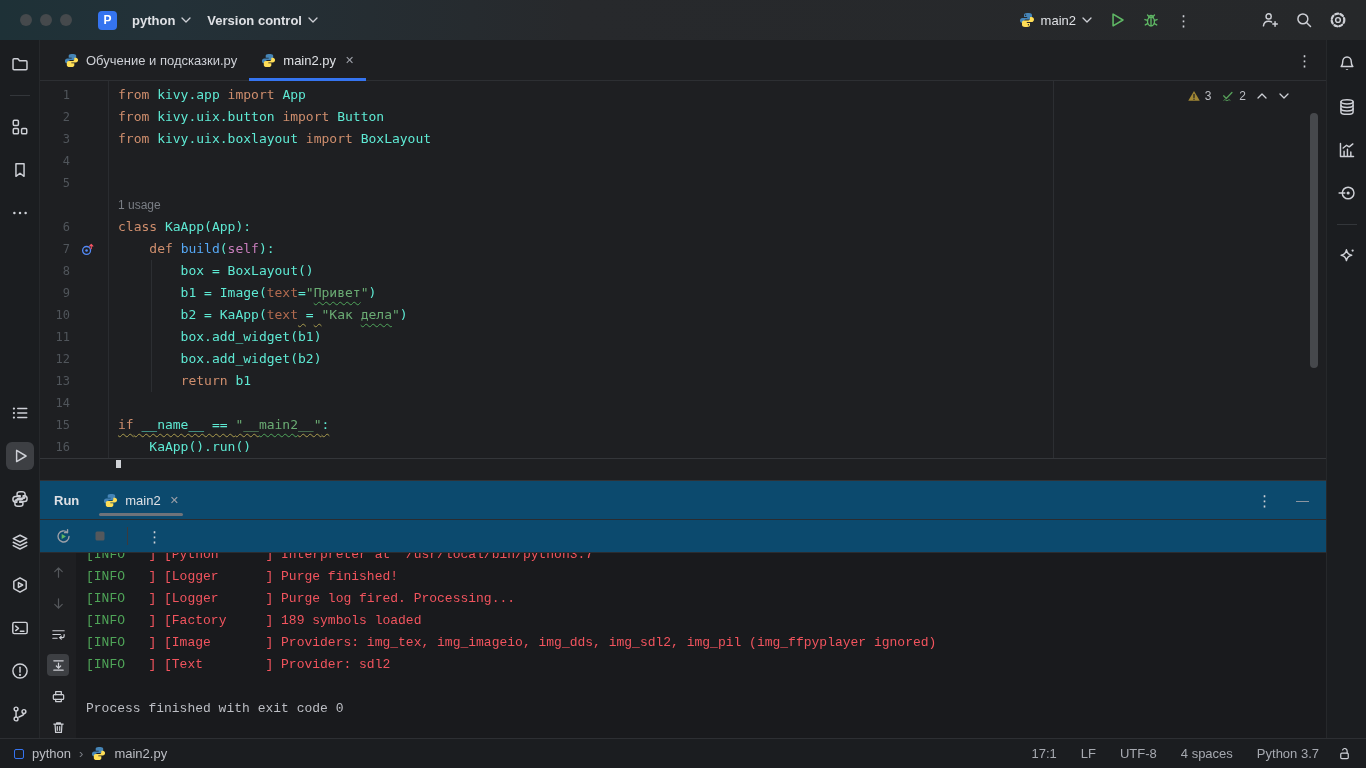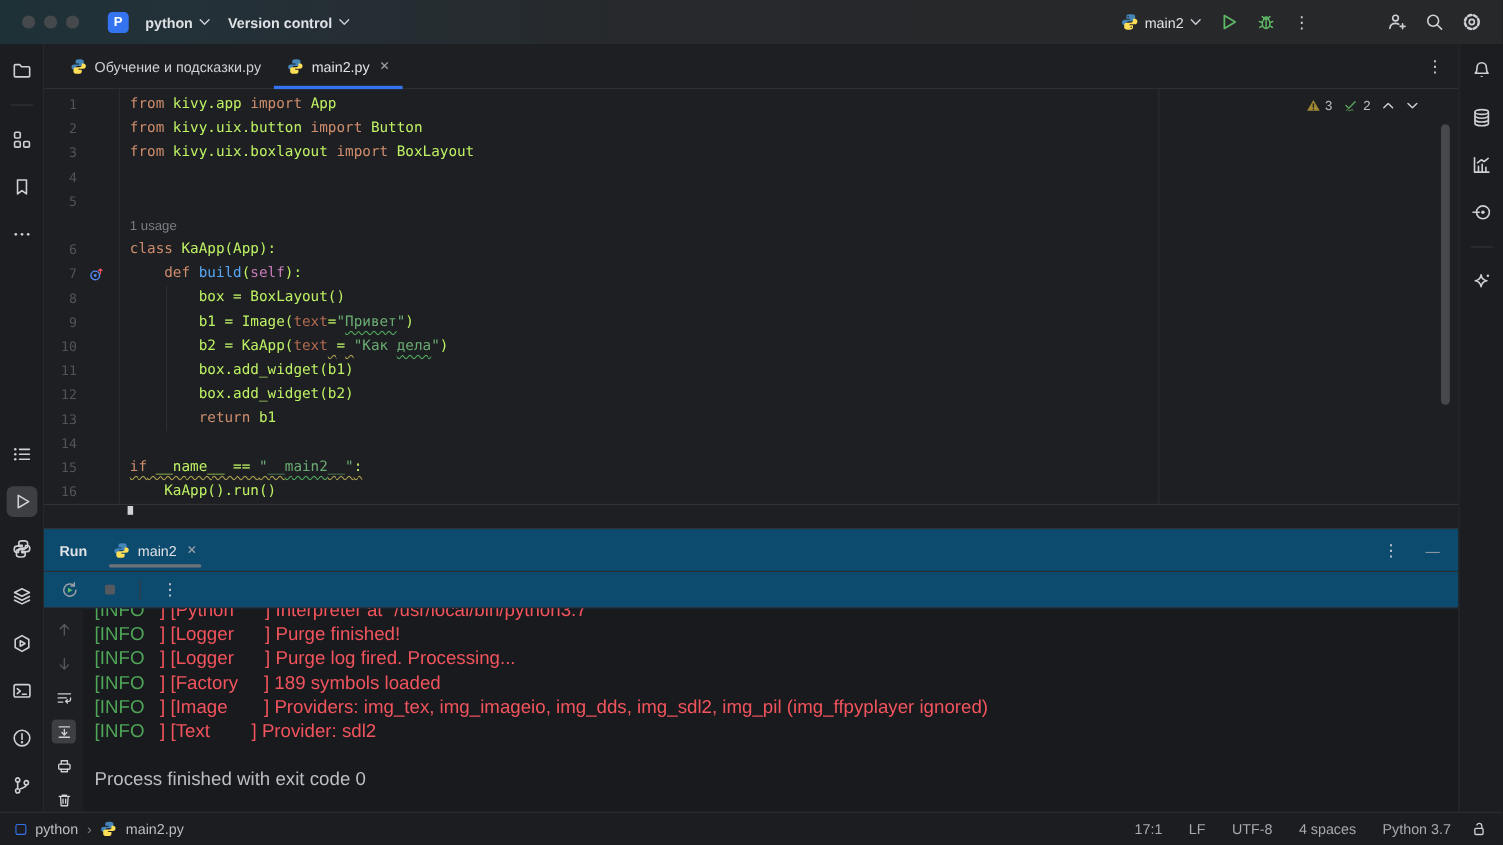--- a/index.html
+++ b/index.html
@@ -41,21 +41,21 @@
 
   
   .code-wrap{position:relative;flex:1;overflow:hidden}
   .code-rows{position:absolute;top:3px;left:0;right:0}
   .crow{display:flex;height:22px;line-height:22px;font-family:"DejaVu Sans Mono","Liberation Mono",monospace;font-size:13px}
   .gut{flex:0 0 68px;display:flex}
   .lnum{width:30px;text-align:right;color:#50555b;font-size:12px}
   .gicon{width:22px;margin-left:6px;display:flex;align-items:center;justify-content:center}
   .ctext{margin-left:10px;white-space:pre}
   .inlay{color:#7a7e85;font-size:12px;font-family:"Liberation Sans",sans-serif}
-  .t-kw{color:#cf8e6d}.t-pl{color:#bef264}.t-fn{color:#56a8f5}.t-self{color:#c77dbb}.t-prm{color:#b16a4f}.t-str{color:#6aab73}
+  .t-kw{color:#cf8e6d}.t-pl{color:#5eead4}.t-fn{color:#56a8f5}.t-self{color:#c77dbb}.t-prm{color:#b16a4f}.t-str{color:#6aab73}
   .t-typo{text-decoration:underline wavy #4fa55b 1px;text-underline-offset:4px;text-decoration-skip-ink:none}
   .t-warn{text-decoration:underline wavy #a99c4e 1px;text-underline-offset:4px;text-decoration-skip-ink:none}
   .gutter-line{position:absolute;left:68px;top:0;height:377px;border-left:1px solid #2a2c30}
   .indent-guide{position:absolute;left:111px;top:179px;height:132px;border-left:1px solid #2c2e32}
   .margin-guide{position:absolute;left:1013px;top:0;height:377px;border-left:1px solid #2c2e32}
   .editor-bottom-line{position:absolute;left:0;right:0;top:377px;border-top:1px solid #34363a}
   .caret{position:absolute;left:76px;top:379px;width:5px;height:8px;background:#d0d2d6}
   .scroll-thumb{position:absolute;right:8px;top:32px;width:8px;height:255px;background:rgba(166,170,175,.30);border-radius:4px}
   .inspect{position:absolute;top:8px;right:36px;display:flex;align-items:center;gap:10px;color:#bcbec4;font-size:12px}
   .insp-item{display:flex;align-items:center;gap:4px;cursor:default}
@@ -67,21 +67,21 @@
   .rtab{display:flex;align-items:center;gap:7px;padding:0 10px;height:100%;position:relative;color:#dfe1e5;cursor:default}
   .rtab::after{content:"";position:absolute;left:6px;right:6px;bottom:3px;height:3px;border-radius:2px;background:#6f737a}
   .run-header-right{margin-left:auto;display:flex;align-items:center;gap:10px}
   .run-toolbar{flex:0 0 34px;display:flex;align-items:center;gap:6px;padding:0 8px;border-top:1px solid #2a2c30;border-bottom:1px solid #2a2c30}
   .rt-sep{width:1px;height:18px;background:#393b40;margin:0 6px}
   .console-row{flex:1;display:flex;min-height:0;background:#191a1d}
   .console-strip{flex:0 0 36px;display:flex;flex-direction:column;align-items:center;gap:9px;padding-top:8px;background:#1e1f22}
   .cs-btn{width:22px;height:22px;display:flex;align-items:center;justify-content:center;border-radius:4px}
   .cs-btn.selected{background:#3d3f43}
   .console-text{flex:1;overflow:hidden;padding:2px 0 0 10px}
-  .cline{height:22px;line-height:22px;white-space:pre;font-family:Liberation Sans, sans-serif;font-size:17px}
+  .cline{height:22px;line-height:22px;white-space:pre;font-family:Liberation Mono, monospace;font-size:13px}
   .cline.first{margin-top:-11px}
   .c-green{color:#4fa558}.c-red{color:#f2545e}.c-plain{color:#bcbec4}
 
   
   .statusbar{flex:0 0 30px;display:flex;align-items:center;background:#1b1d20;border-top:1px solid #2d2f33;color:#a6a9b0;padding:0 14px}
   .sb-left{display:flex;align-items:center;gap:8px}
   .sb-proj-ic{width:10px;height:10px;border:1.5px solid #3574f0;border-radius:2px;display:inline-block}
   .sb-crumb{color:#bcbec4}
   .sb-sep{color:#7a7e85}
   .sb-right{margin-left:auto;display:flex;align-items:center;gap:24px}

